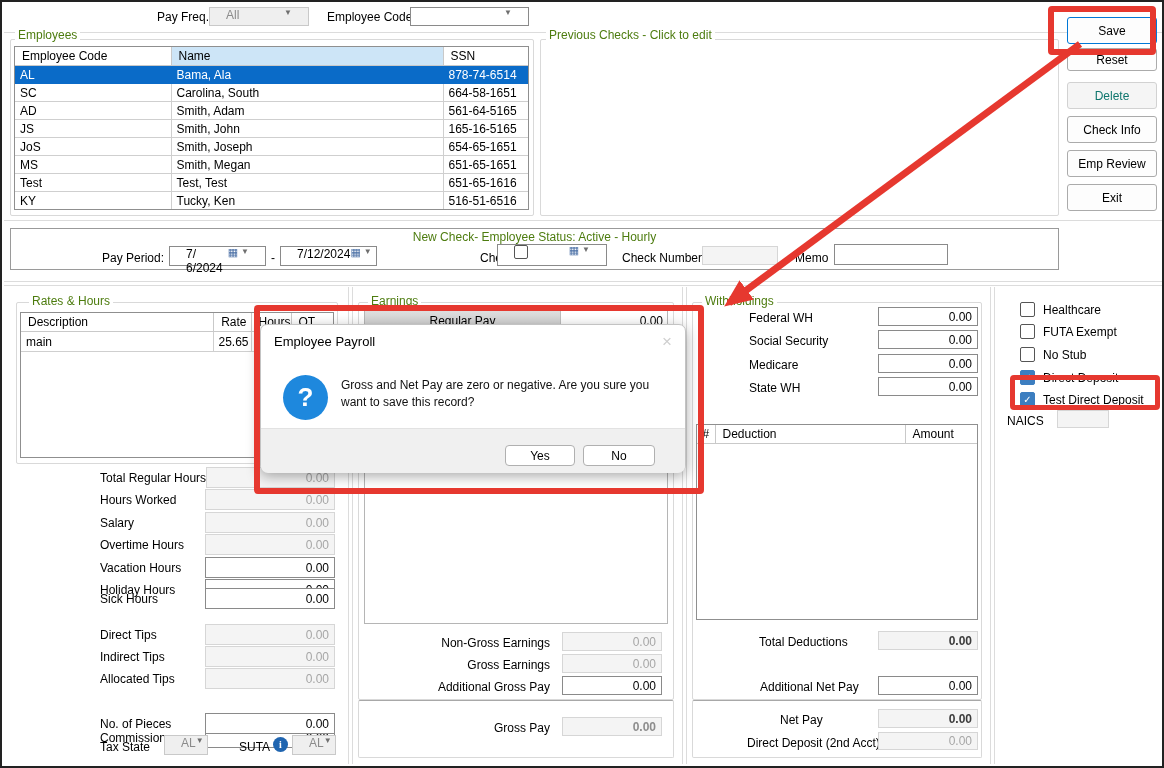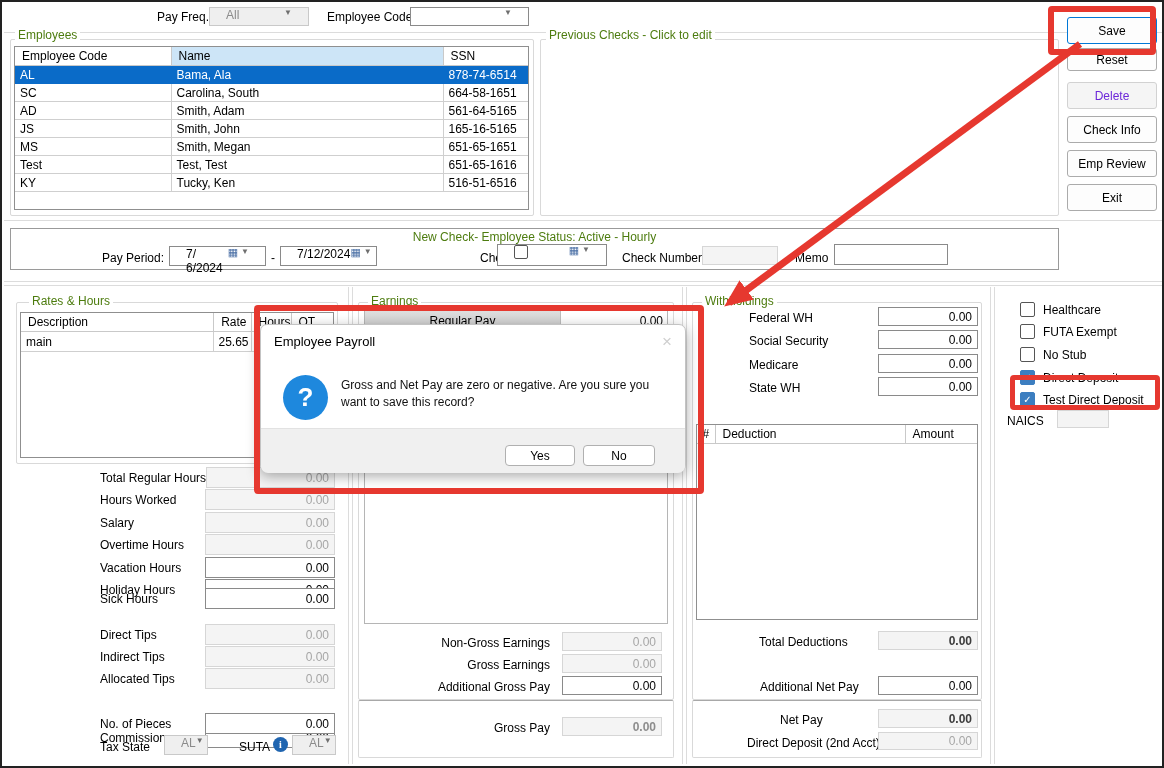--- a/index.html
+++ b/index.html
@@ -8,21 +8,21 @@
   .abs{position:absolute;box-sizing:border-box;}
   .lbl{white-space:nowrap;}
   .bluelbl{color:#4d7c0f;background:#fff;padding:0 3px;white-space:nowrap;}
   .grp{border:1px solid #d9d9d9;border-radius:2px;}
   .hline{height:1px;background:#dcdcdc;}
   .vline{width:1px;background:#dcdcdc;}
   
   .btn{background:#fdfdfd;border:1px solid #ababab;border-radius:3px;display:flex;align-items:center;
     justify-content:center;cursor:default;}
   .btn.focus{border-color:#0078d7;}
-  .btn.disabled{color:#6d28d9;border-color:#d2d2d2;background:#f5f5f5;}
+  .btn.disabled{color:#0f766e;border-color:#d2d2d2;background:#f5f5f5;}
   
   .fld{border:1px solid #8a8a8a;background:#fff;display:flex;align-items:center;
     justify-content:flex-end;padding:0 5px;}
   .fld.dis{border-color:#d6d6d6;background:#f4f4f4;color:#a6a6a6;}
   .fld.strongdark{color:#3c3c3c;font-weight:bold;}
   .fld.graybold{color:#8d8d8d;font-weight:bold;}
   .fld.left{justify-content:flex-start;}
   
   .combo{border:1px solid #8a8a8a;background:#fff;display:flex;padding:0 16px;}
   .combo .chev{margin-left:auto;color:#6f6f6f;font-size:8px;}
@@ -115,20 +115,25 @@
           </tr>
         <tr>
             <td>AD</td>
             <td>Smith, Adam</td>
             <td>561-64-5165</td>
           </tr>
         <tr>
             <td>JS</td>
             <td>Smith, John</td>
             <td>165-16-5165</td>
+          </tr>
+        <tr>
+            <td>JoS</td>
+            <td>Smith, Joseph</td>
+            <td>654-65-1651</td>
           </tr>
         <tr>
             <td>MS</td>
             <td>Smith, Megan</td>
             <td>651-65-1651</td>
           </tr>
         <tr>
             <td>Test</td>
             <td>Test, Test</td>
             <td>651-65-1616</td>

